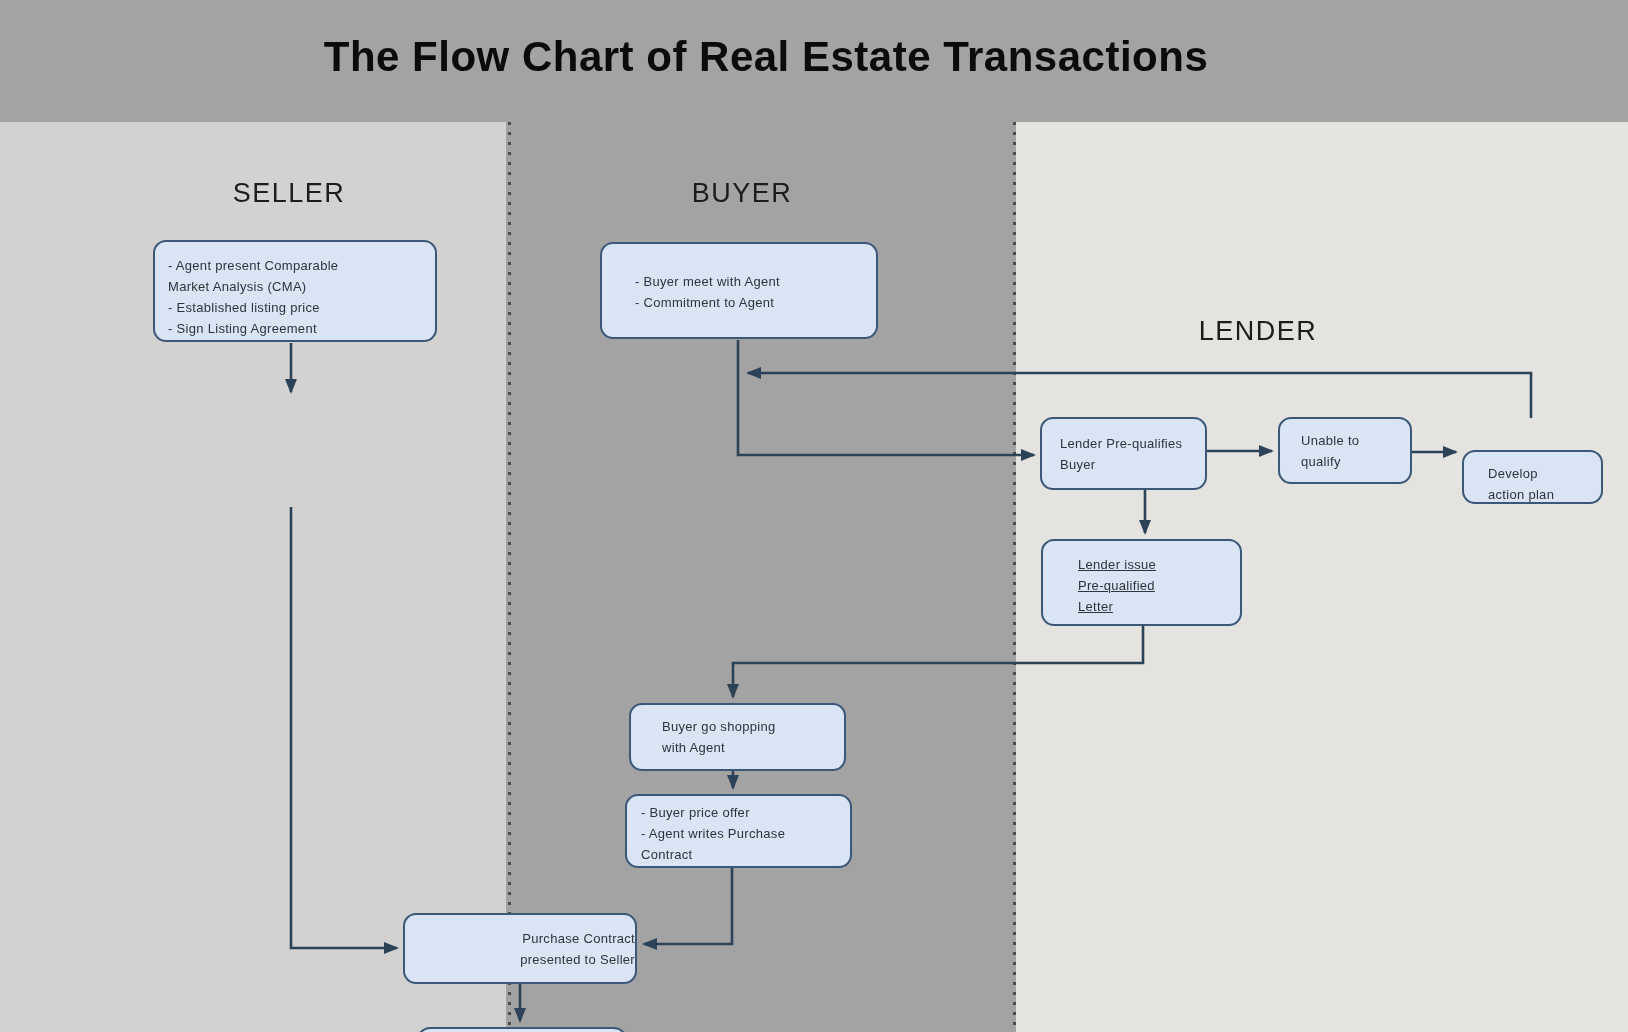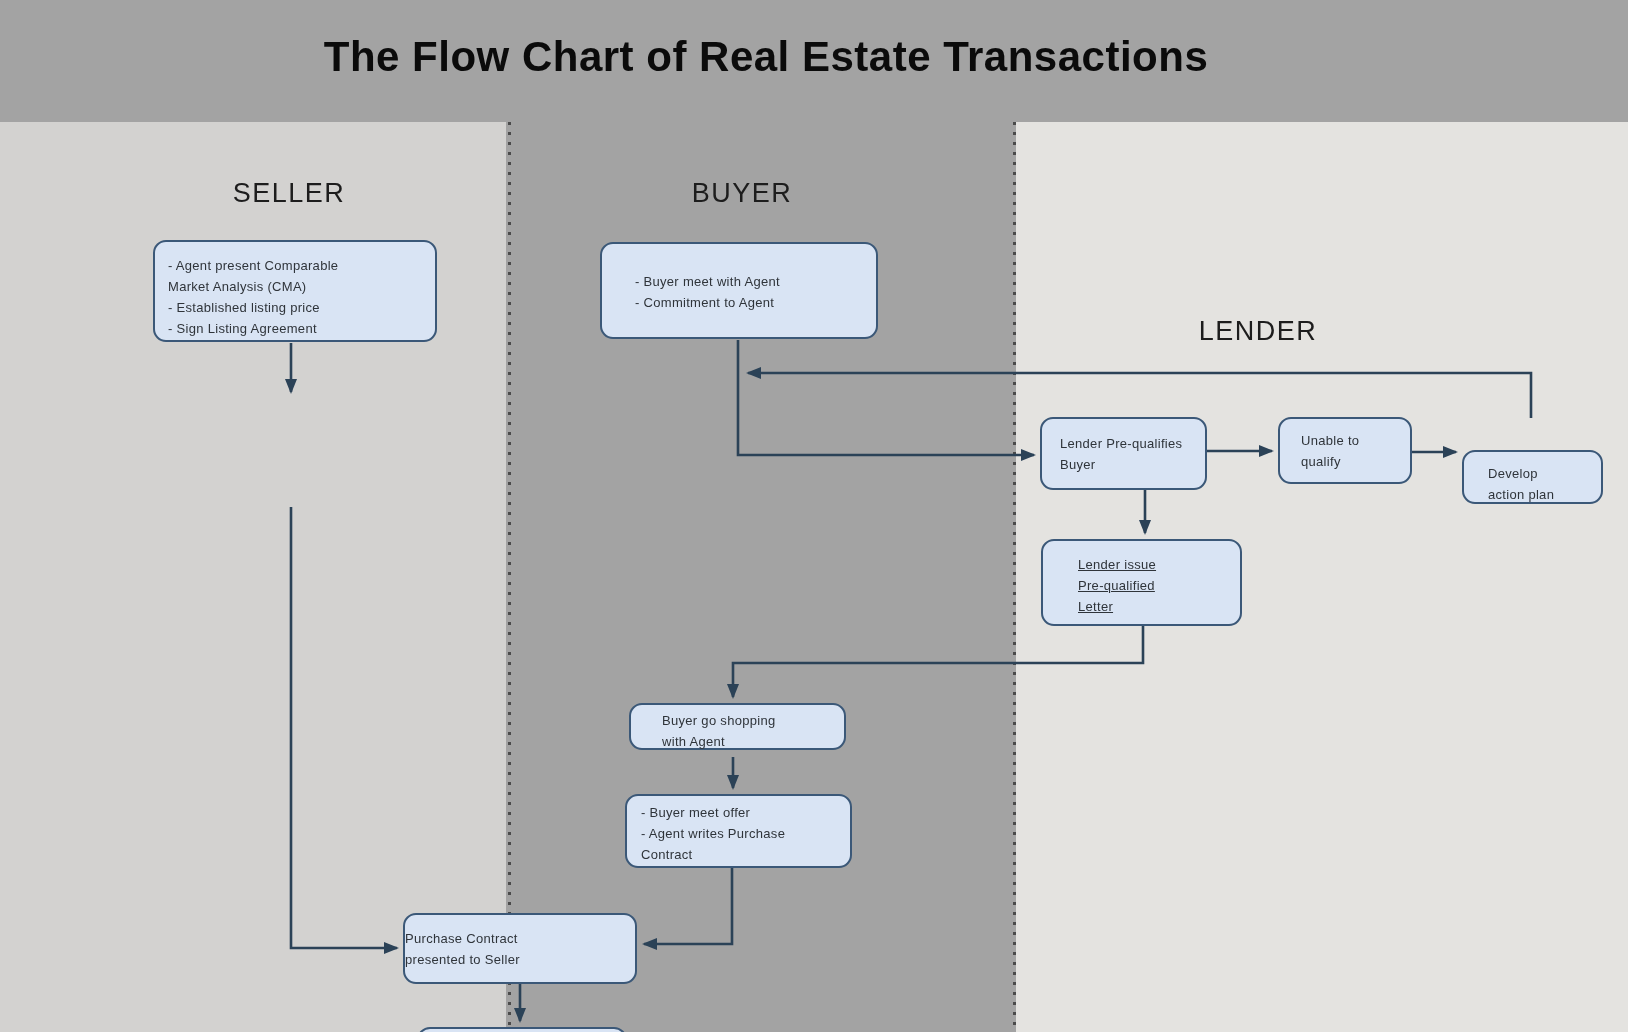--- a/index.html
+++ b/index.html
@@ -98,31 +98,31 @@
     <span>Develop</span>
     <span>action plan</span>
   </div>
 
   <div class="node" style="left:1041px;top:539px;width:201px;height:87px;padding:13px 4px 0 35px;text-decoration:underline;">
     <span>Lender issue</span>
     <span>Pre-qualified</span>
     <span>Letter</span>
   </div>
 
-  <div class="node" style="left:629px;top:703px;width:217px;height:47px;padding:5px 4px 0 31px;">
+  <div class="node" style="left:629px;top:703px;width:217px;height:68px;padding:11px 4px 0 31px;">
     <span>Buyer go shopping</span>
     <span>with Agent</span>
   </div>
 
   <div class="node" style="left:625px;top:794px;width:227px;height:74px;padding:6px 4px 0 14px;">
-    <span>- Buyer meet offer</span>
+    <span>- Buyer price offer</span>
     <span>- Agent writes Purchase</span>
     <span>Contract</span>
   </div>
 
-  <div class="node" style="left:403px;top:913px;width:234px;height:71px;padding:13px 0 0 0;text-align:left;">
+  <div class="node" style="left:403px;top:913px;width:234px;height:71px;padding:13px 0 0 0;text-align:right;">
     <span>Purchase Contract</span>
     <span>presented to Seller</span>
   </div>
 
   <div class="node" style="left:417px;top:1027px;width:210px;height:40px;"></div>
 
 </div>
 
 </body></html>

